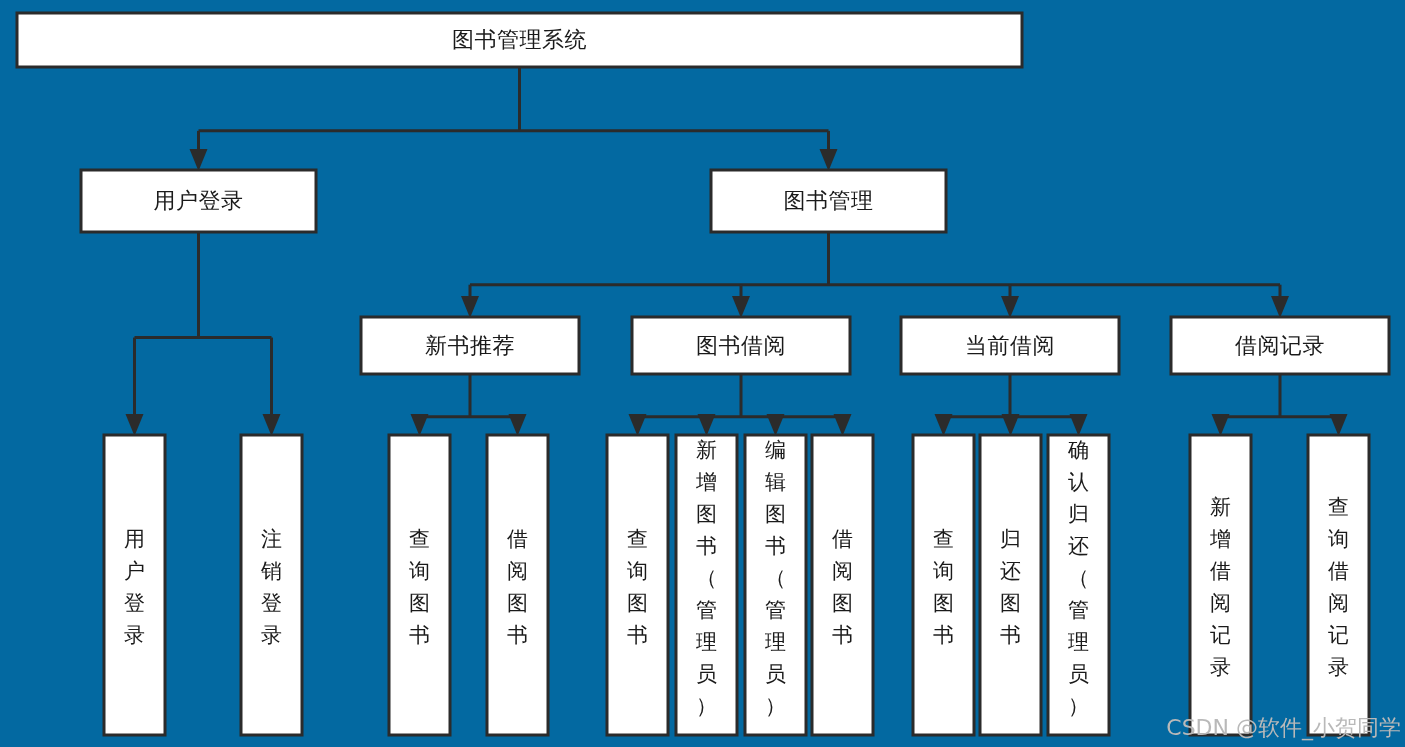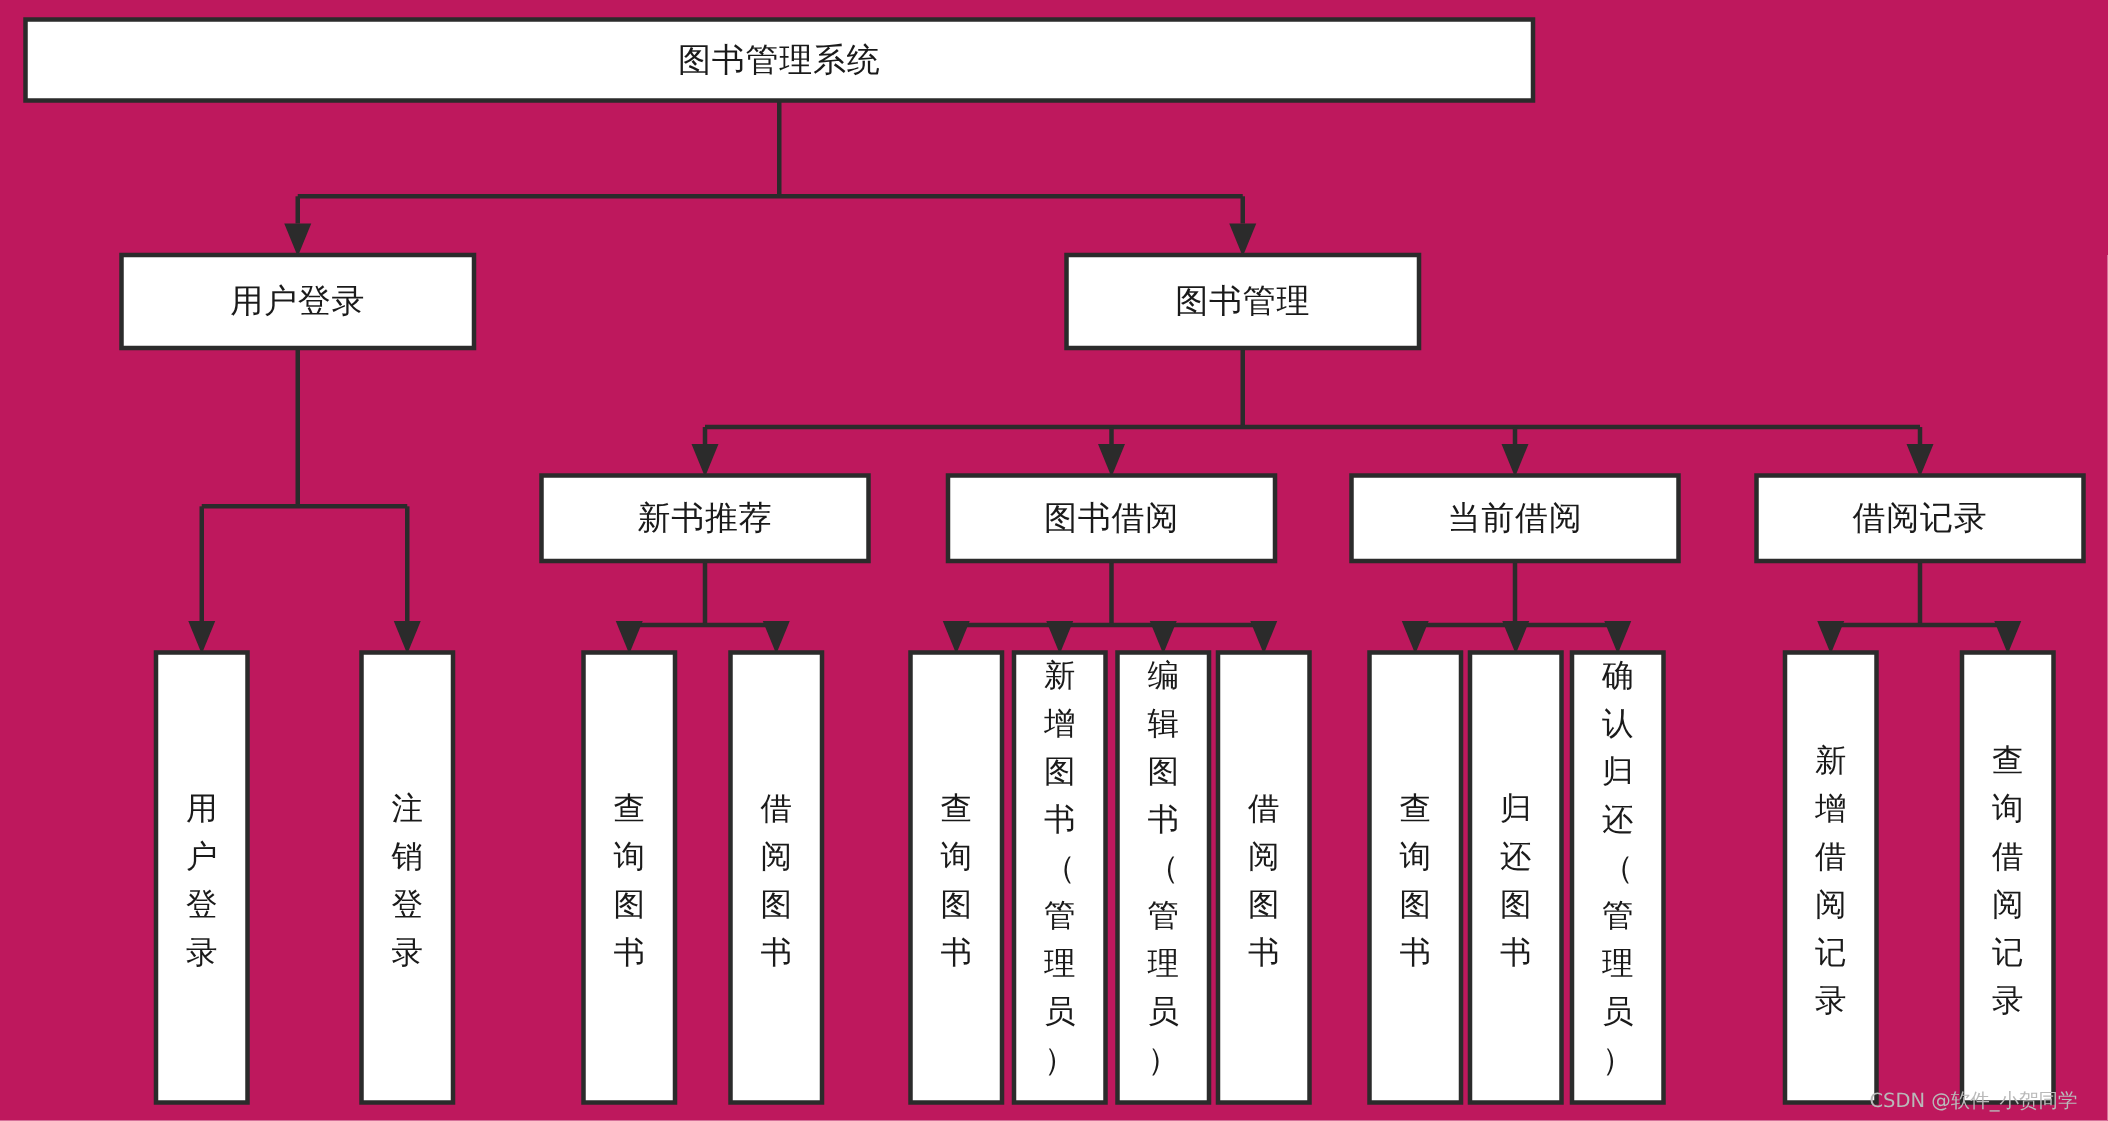--- a/index.html
+++ b/index.html
@@ -10,21 +10,21 @@
   body {
     width: 1405px;
     height: 747px;
     font-family: "DejaVu Sans", "Liberation Sans", sans-serif;
     overflow: hidden;
   }
   #diagram-root {
     position: relative;
     width: 1405px;
     height: 747px;
-    background: #be185d;
+    background: #0369a1;
   }
   svg#flow-svg {
     position: absolute;
     left: 0;
     top: 0;
     width: 1405px;
     height: 747px;
     display: block;
   }
   .node-rect {
@@ -52,24 +52,24 @@
     stroke-width: 3;
     fill: none;
     stroke-linecap: butt;
   }
   .arrow-head {
     fill: #2b2b2b;
     stroke: none;
   }
   .watermark {
     position: absolute;
-    right: 20px;
+    right: 4px;
     bottom: 4px;
     font-family: "DejaVu Sans", "Liberation Sans", sans-serif;
-    font-size: 13px;
+    font-size: 22px;
     color: #b9b9b9;
     white-space: nowrap;
     pointer-events: none;
   }
 </style>
 </head>
 <body>
 
 <div id="diagram-root">
   <svg id="flow-svg" viewBox="0 0 1405 747">

